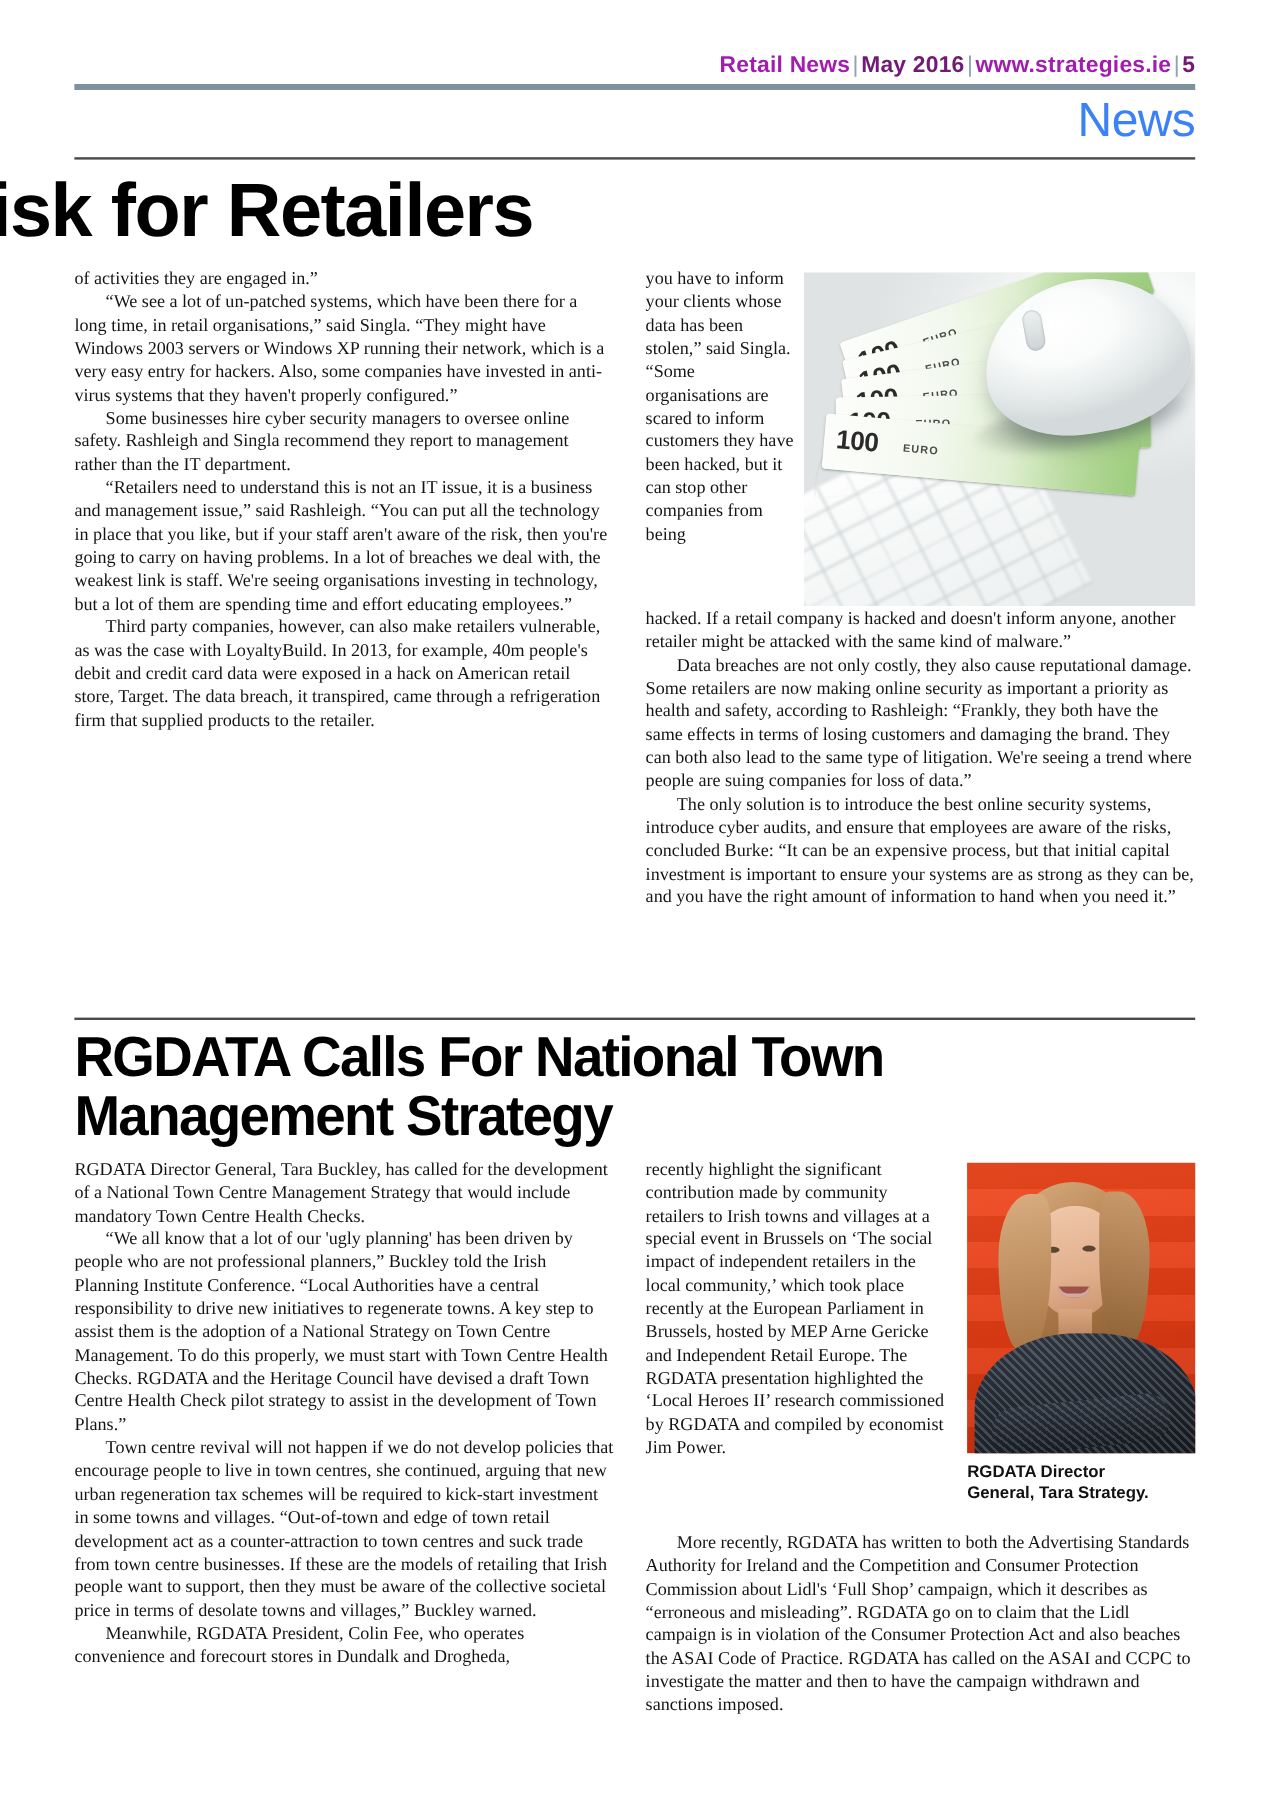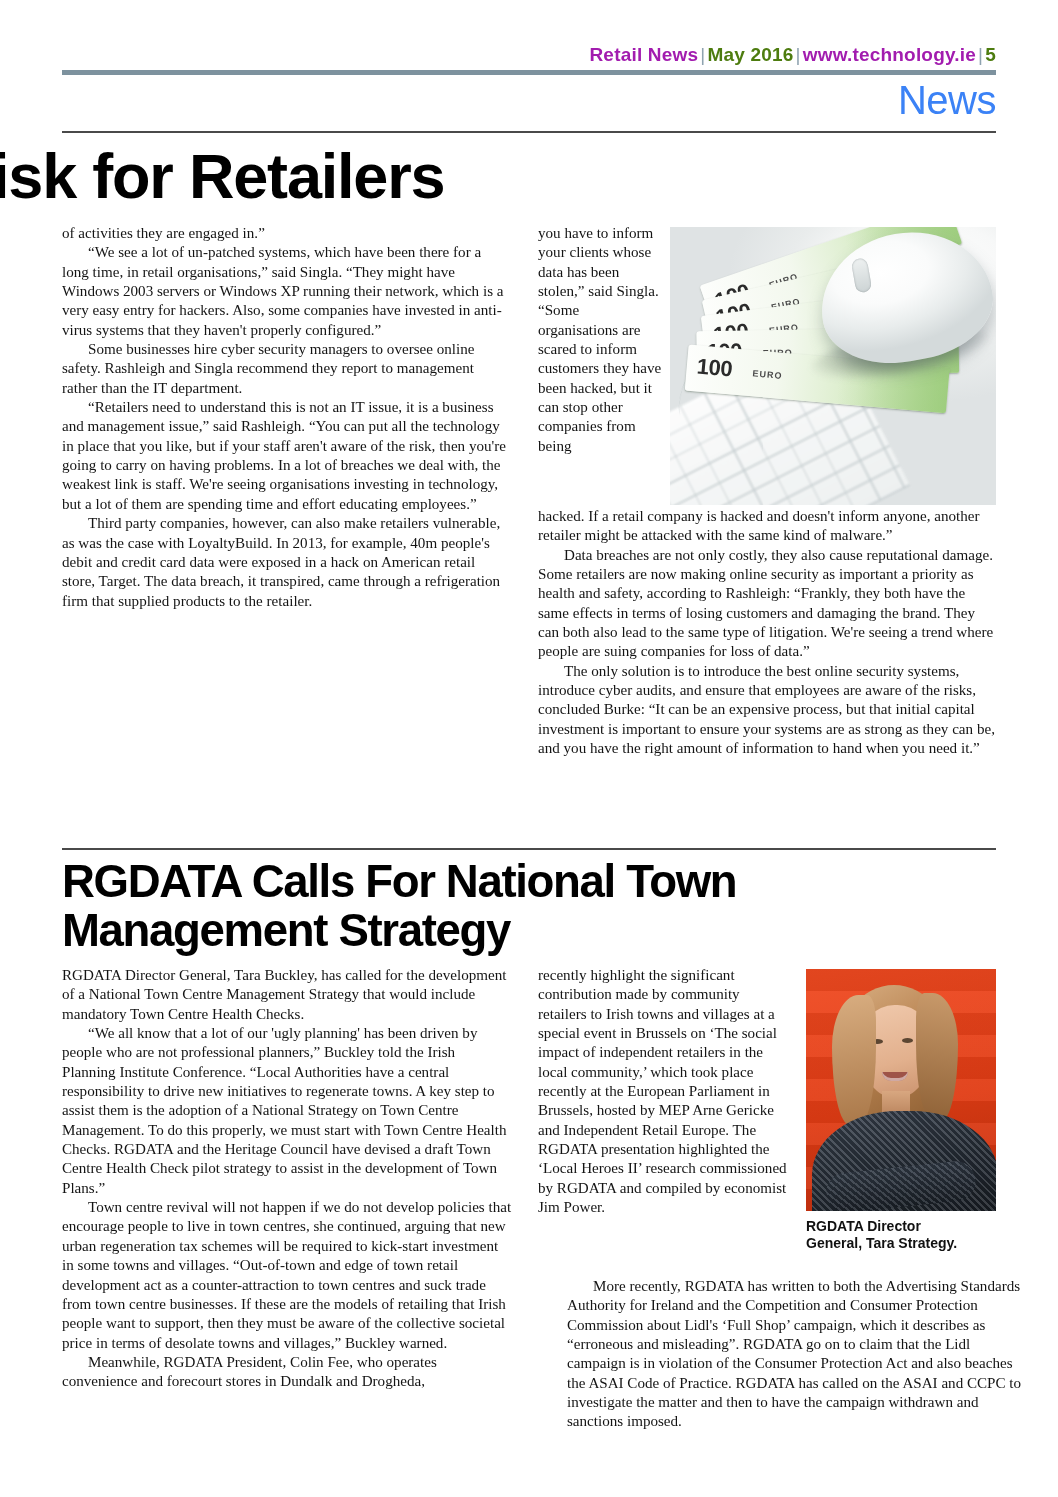--- a/index.html
+++ b/index.html
@@ -23,21 +23,21 @@
     top: 44px;
     width: 934px;
     text-align: right;
     font-family: "Liberation Sans", sans-serif;
     font-weight: bold;
     font-size: 19px;
     letter-spacing: 0.2px;
     white-space: nowrap;
   }
   .mast-blue { color: #a21caf; }
-  .mast-green { color: #4d7c0f; }
+  .mast-green { color: #701a75; }
   .mast-sep { color: #8FA3B0; font-weight: normal; padding: 0 2px; }
 
   .rule-thick {
     position: absolute;
     left: 62px;
     top: 70px;
     width: 934px;
     height: 5px;
     background: #7D929E;
   }
@@ -218,21 +218,21 @@
     font-weight: bold;
     font-size: 47px;
     line-height: 49px;
     letter-spacing: -1.4px;
     transform: scaleX(0.97);
     transform-origin: left top;
   }
 
   #bot-col-1 { left: 62px; top: 966px; width: 450px; }
   #bot-col-2a { left: 538px; top: 966px; width: 250px; }
-  #bot-col-2b { left: 538px; top: 1277px; width: 458px; margin-left: 29px; }
+  #bot-col-2b { left: 538px; top: 1277px; width: 458px; }
 
   
   .photo-portrait {
     position: absolute;
     left: 806px;
     top: 969px;
     width: 190px;
     height: 242px;
     overflow: hidden;
     background: #E8401C;
@@ -322,21 +322,21 @@
     font-weight: bold;
     font-size: 14px;
     line-height: 16.5px;
     color: #111111;
   }
 </style>
 </head>
 <body>
 
 <div class="masthead">
-  <span class="mast-blue">Retail News</span><span class="mast-sep">|</span><span class="mast-green">May 2016</span><span class="mast-sep">|</span><span class="mast-blue">www.technology.ie</span><span class="mast-sep">|</span><span class="mast-green">5</span>
+  <span class="mast-blue">Retail News</span><span class="mast-sep">|</span><span class="mast-green">May 2016</span><span class="mast-sep">|</span><span class="mast-blue">www.strategies.ie</span><span class="mast-sep">|</span><span class="mast-green">5</span>
 </div>
 
 <div class="rule-thick"></div>
 <div class="section-title">News</div>
 <div class="rule-thin"></div>
 
 <div class="headline-top">isk for Retailers</div>
 
 <div class="col" id="top-col-1">
   <p>of activities they are engaged in.”</p>

